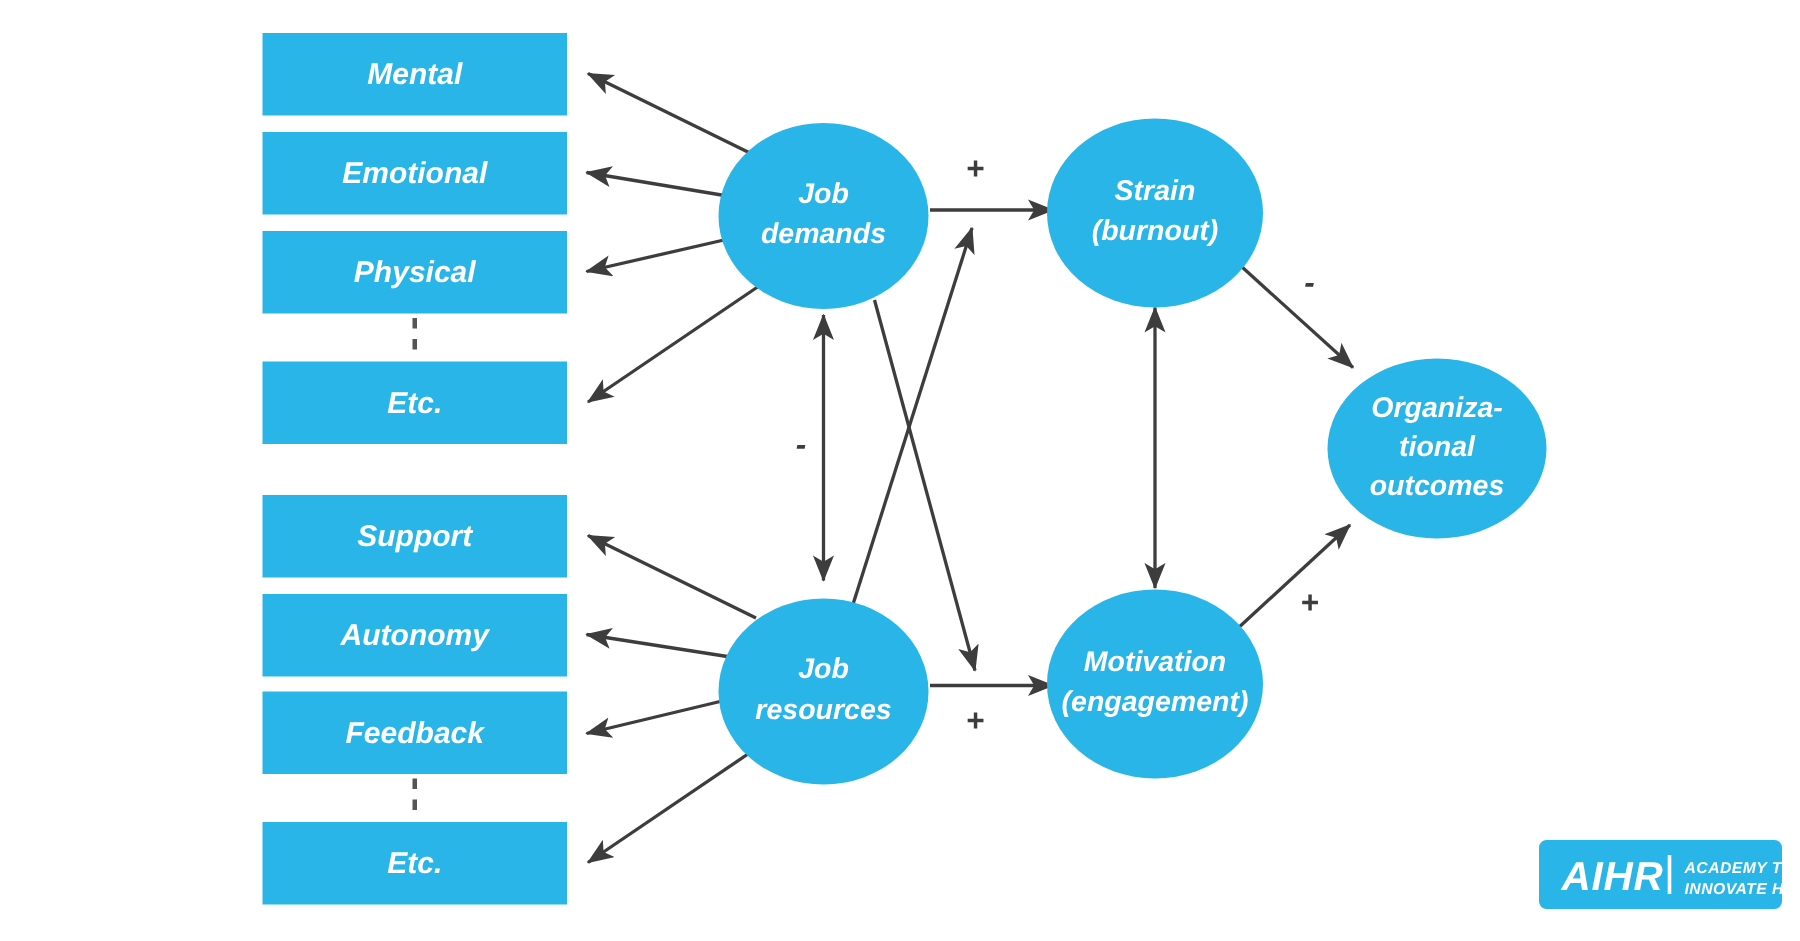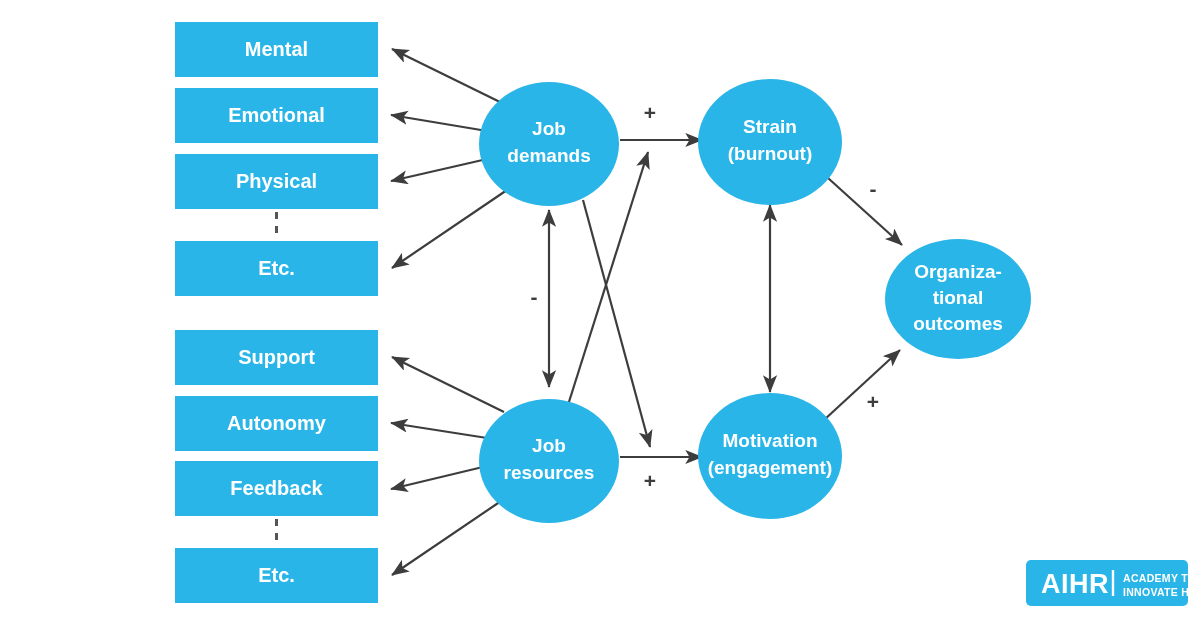--- a/index.html
+++ b/index.html
@@ -13,20 +13,21 @@
     width: 1200px;
     height: 627px;
     overflow: hidden;
     position: relative;
   }
   #diagram-root {
     position: relative;
     width: 1200px;
     height: 627px;
     background: #ffffff;
+    font-style: italic;
   }
   #diagram-svg {
     position: absolute;
     left: 0;
     top: 0;
     width: 1200px;
     height: 627px;
   }
   .node-box-label,
   .node-ellipse-label {

